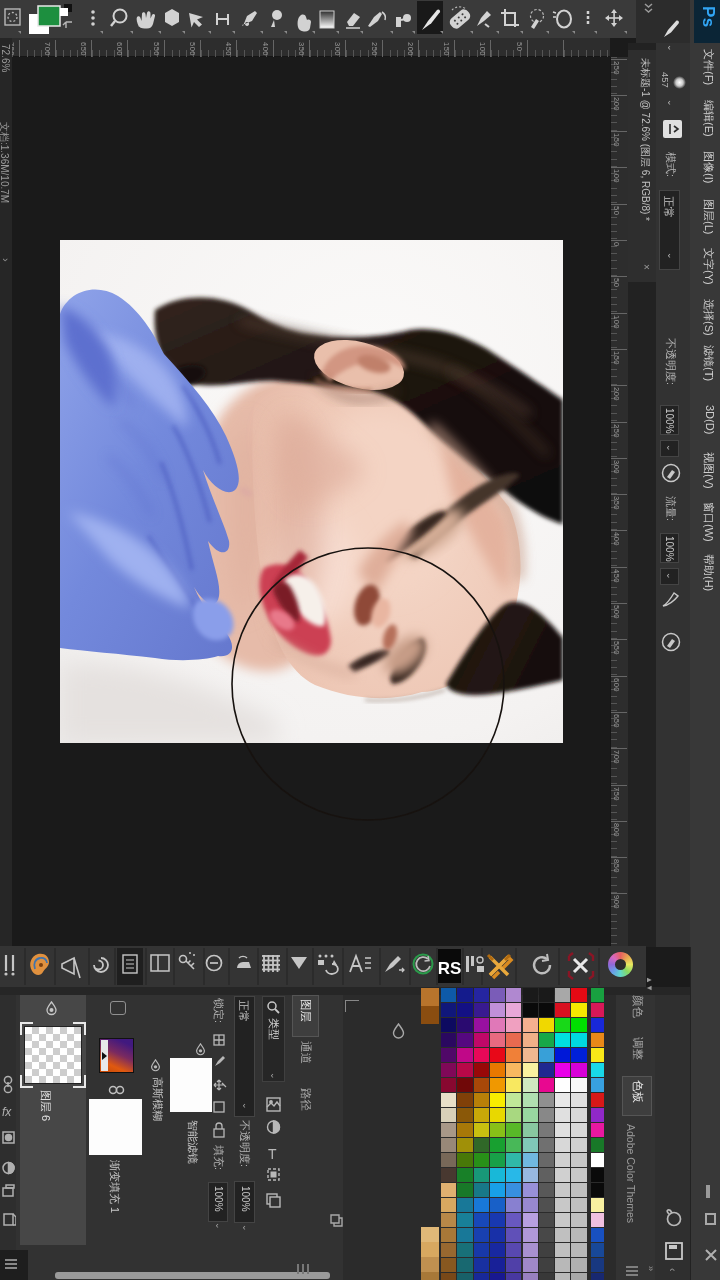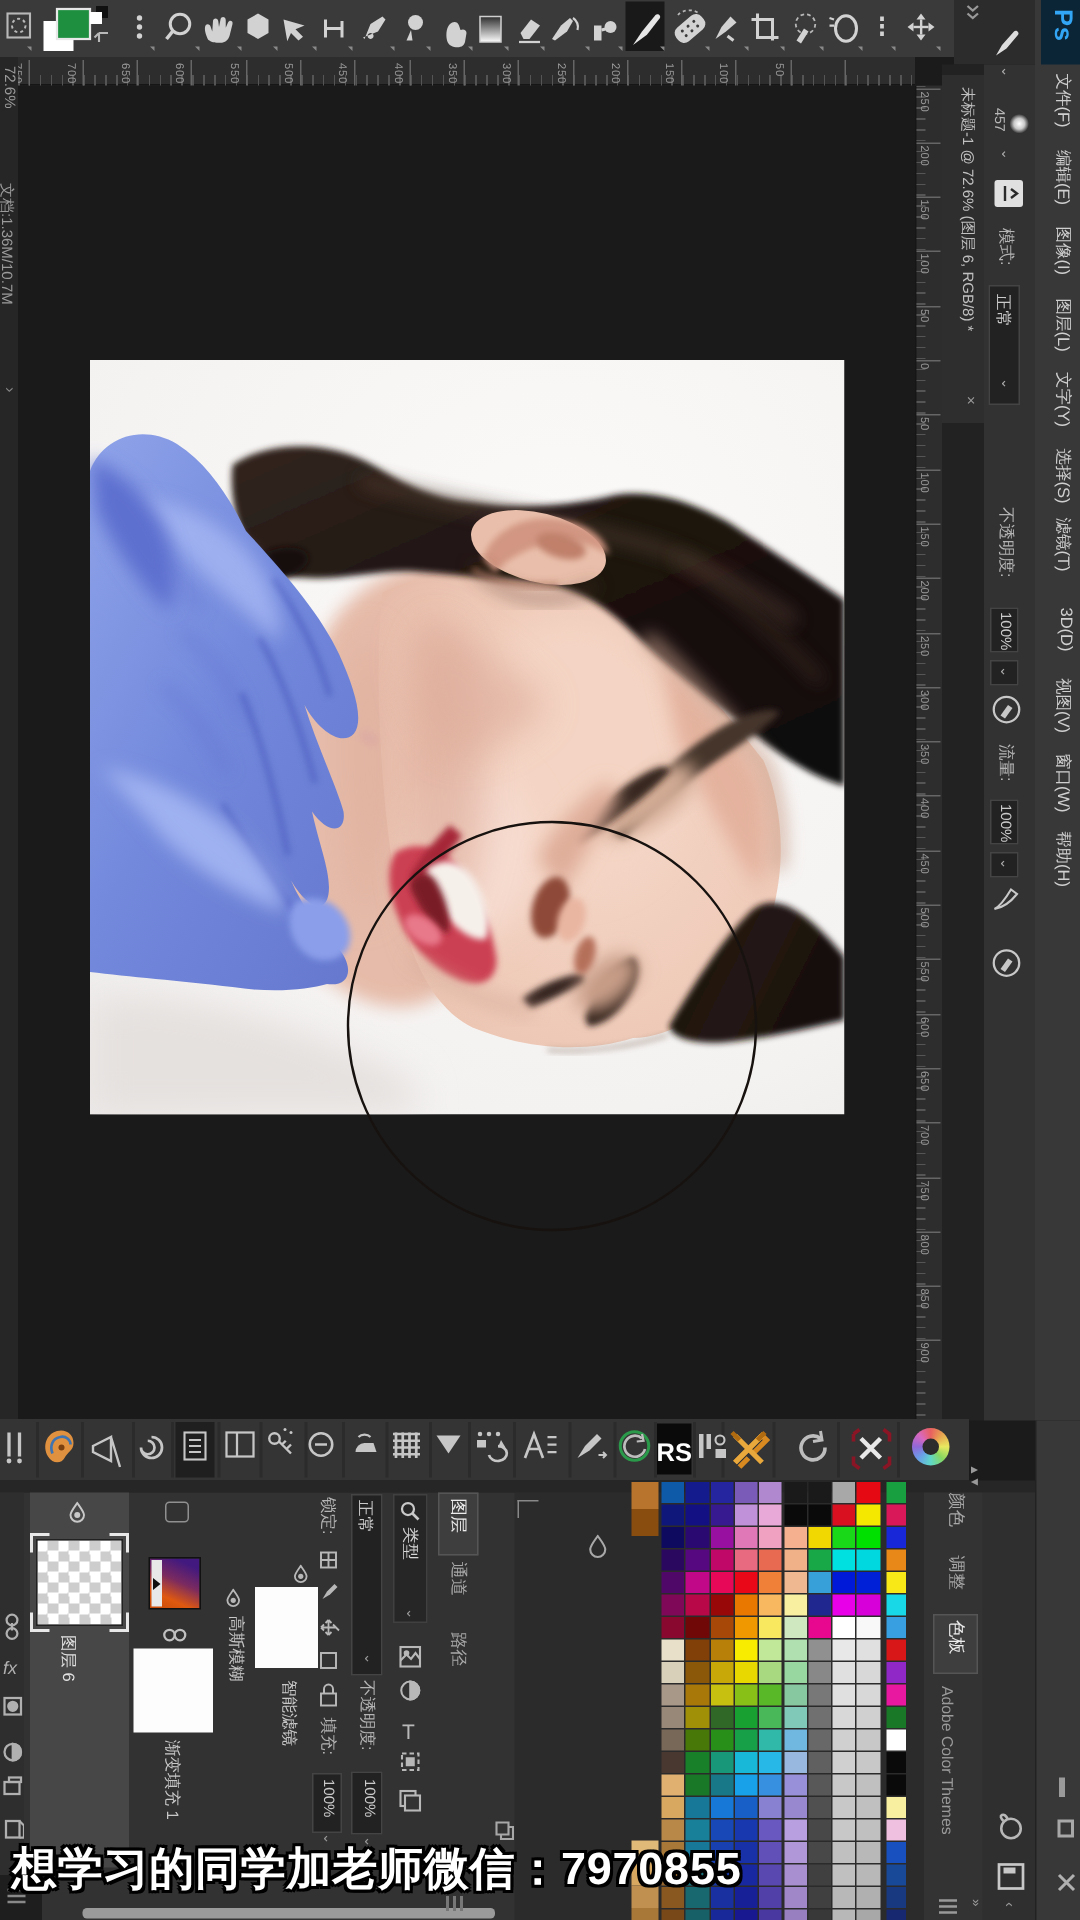--- a/index.html
+++ b/index.html
@@ -769,13 +769,12 @@
     <div class="a" style="left:705px;top:1213px;width:11px;height:12px;border:2px solid #a8a8a8"></div>
     <svg class="a" style="left:704px;top:1248px" width="14" height="14" viewBox="0 0 14 14">
       <path d="M2,2 L12,12 M12,2 L2,12" stroke="#b0b0b0" stroke-width="2"></path>
     </svg>
     <div class="a" style="left:0;top:1250px;width:28px;height:30px;background:#1e1e1e"></div>
     <svg class="a" style="left:3px;top:1256px" width="16" height="16" viewBox="0 0 16 16">
       <path d="M2,4 l12,0 M2,8 l12,0 M2,12 l12,0" stroke="#888" stroke-width="1.8"></path>
     </svg>
     <div class="a" style="left:55px;top:1272px;width:275px;height:7px;background:#9a9a9a;border-radius:3px"></div>
     <div class="a" style="left:297px;top:1264px;width:14px;height:10px;background:repeating-linear-gradient(90deg,#777 0,#777 2px,transparent 2px,transparent 5px)"></div>
-    <div class="a" style="left:8px;top:1226px;font-size:30px;font-weight:bold;color:#fff;letter-spacing:0.5px;text-shadow:-2px -2px 0 #000,2px -2px 0 #000,-2px 2px 0 #000,2px 2px 0 #000,0 -2px 0 #000,0 2px 0 #000,-2px 0 0 #000,2px 0 0 #000;white-space:nowrap">想学习的同学加老师微信：7970855</div>
   </div>
 </body></html>

